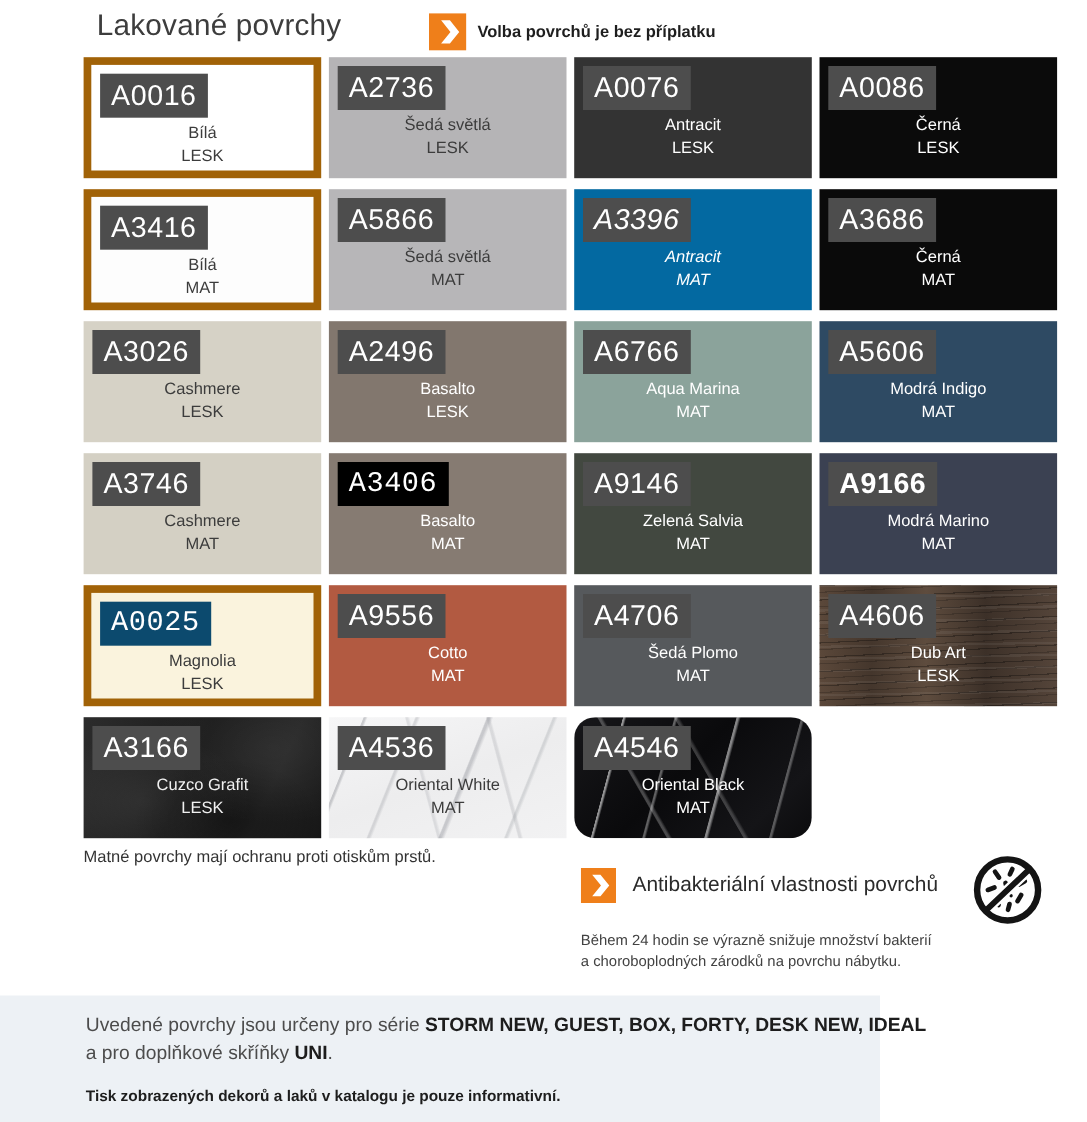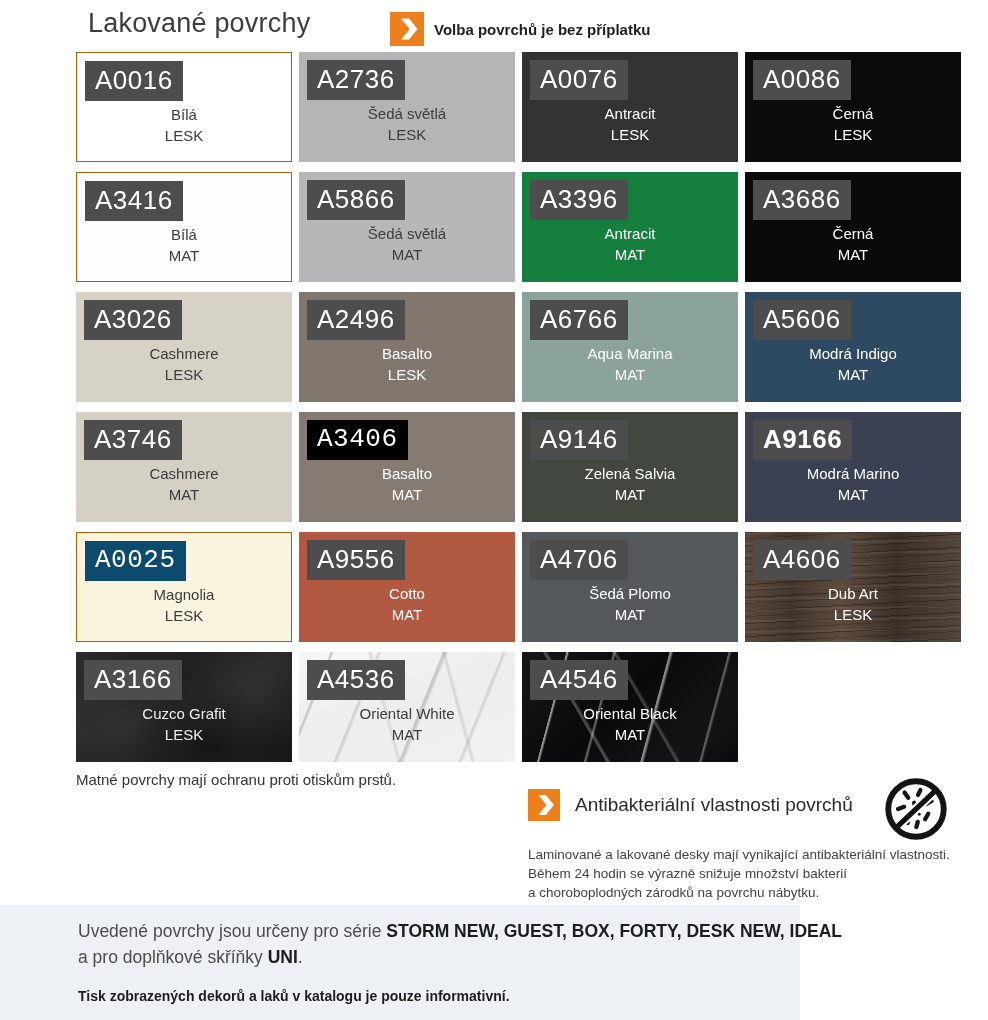--- a/index.html
+++ b/index.html
@@ -13,21 +13,21 @@
   }
   .note { position:absolute; left:390px; top:12px; display:flex; align-items:center; gap:10px; }
   .note-txt { font-size:15px; font-weight:600; color:#1e1e1e; }
 
   .grid {
     position:absolute; left:76px; top:52px;
     display:grid; grid-template-columns:repeat(4,216px);
     column-gap:7px; row-gap:10px; grid-auto-rows:110px;
   }
   .swatch { position:relative; box-sizing:border-box; }
-  .swatch.bordered { border:1px solid #a16207; }
+  .swatch.bordered { border:7px solid #a16207; }
   .code {
     position:absolute; left:8px; top:8px; color:#ffffff;
     font-size:26px; line-height:34px; padding:2px 10px 4px; letter-spacing:0.5px;
   }
   .label { position:absolute; left:0; right:0; top:51px; text-align:center; font-size:15px; line-height:21px; }
 
   .tx-wood {
     background:
       repeating-linear-gradient(177deg, rgba(0,0,0,0.30) 0 1px, transparent 1px 6px, rgba(0,0,0,0.18) 6px 7px, transparent 7px 13px),
       repeating-linear-gradient(179deg, rgba(255,255,255,0.06) 0 2px, transparent 2px 11px),
@@ -44,20 +44,21 @@
     background:
       linear-gradient(112deg, transparent 0 12%, rgba(150,152,158,0.45) 12.3% 12.8%, transparent 13.6% 30%, rgba(160,162,168,0.35) 30.5% 31%, transparent 32% 55%, rgba(140,142,150,0.40) 55.5% 56.2%, transparent 57.5% 78%, rgba(150,155,160,0.30) 78.5% 79%, transparent 80%),
       linear-gradient(75deg, transparent 0 40%, rgba(170,172,178,0.30) 40.5% 41%, transparent 42% 70%, rgba(150,152,158,0.25) 70.5% 71.2%, transparent 72%),
       linear-gradient(160deg,#f6f6f7,#ededee 50%,#f2f2f3);
   }
   .tx-marble-black {
     background:
       linear-gradient(105deg, transparent 0 18%, rgba(255,255,255,0.55) 18.2% 18.6%, transparent 19.4% 37%, rgba(255,255,255,0.35) 37.4% 37.8%, transparent 38.6% 60%, rgba(255,255,255,0.50) 60.3% 60.8%, transparent 61.8% 84%, rgba(255,255,255,0.30) 84.3% 84.8%, transparent 85.6%),
       linear-gradient(60deg, transparent 0 30%, rgba(255,255,255,0.25) 30.4% 31%, transparent 32% 55%, rgba(255,255,255,0.20) 55.3% 55.9%, transparent 57%),
       linear-gradient(135deg,#17171a,#0a0a0c 45%,#141417 80%,#0b0b0d);
+    border-radius: 19px;
   }
 
   .footnote { position:absolute; left:76px; top:771px; font-size:15px; color:#333333; }
 
   .ab { position:absolute; left:528px; top:789px; width:440px; }
   .ab-arrow { position:absolute; left:0; top:0; }
   .ab-head { margin-left:47px; padding-top:5px; font-size:19px; color:#2b2b2b; }
   .ab-icon { position:absolute; left:356px; top:-12px; }
   .ab-text { position:absolute; left:0; top:56px; width:440px; font-size:13.5px; line-height:19px; color:#424242; }
 
@@ -117,21 +118,21 @@
         <div>MAT</div>
       </div>
     </div>
       <div class="swatch" style="background: rgb(183, 182, 184); color: rgb(60, 60, 60);">
       <div class="code" style="background: rgb(77, 77, 77);">A5866</div>
       <div class="label">
         <div>Šedá světlá</div>
         <div>MAT</div>
       </div>
     </div>
-      <div class="swatch" style="background: #15803d; color: rgb(255, 255, 255);">
+      <div class="swatch" style="background: #0369a1; color: rgb(255, 255, 255); font-style: italic;">
       <div class="code" style="background: rgb(77, 77, 77);">A3396</div>
       <div class="label">
         <div>Antracit</div>
         <div>MAT</div>
       </div>
     </div>
       <div class="swatch" style="background: rgb(10, 10, 10); color: rgb(255, 255, 255);">
       <div class="code" style="background: rgb(77, 77, 77);">A3686</div>
       <div class="label">
         <div>Černá</div>
@@ -265,21 +266,20 @@
         <rect x="29" y="40" width="4" height="9" rx="2" transform="rotate(15 31 44.5)"></rect>
         <circle cx="25" cy="33" r="1.6"></circle>
         <circle cx="36" cy="26" r="1.6"></circle>
         <circle cx="33" cy="35" r="1.4"></circle>
       </g>
       <line x1="12" y1="47" x2="48" y2="13" stroke="#ffffff" stroke-width="9" stroke-linecap="round"></line>
       <line x1="12" y1="47" x2="48" y2="13" stroke="#141414" stroke-width="5" stroke-linecap="round"></line>
       <circle cx="30" cy="30" r="26" fill="none" stroke="#141414" stroke-width="5.5"></circle>
     </svg>
     <div class="ab-text">
-      <div>Laminované a lakované desky mají vynikající antibakteriální vlastnosti.</div>
       <div>Během 24 hodin se výrazně snižuje množství bakterií</div>
       <div>a choroboplodných zárodků na povrchu nábytku.</div>
     </div>
   </div>
 
   <div class="band" style="background: rgb(237, 241, 245);">
     <div class="band-main">
       <span>Uvedené povrchy jsou určeny pro série </span><b>STORM NEW, GUEST, BOX, FORTY, DESK NEW, IDEAL</b><br>
       <span>a pro doplňkové skříňky </span><b>UNI</b><span>.</span>
     </div>

